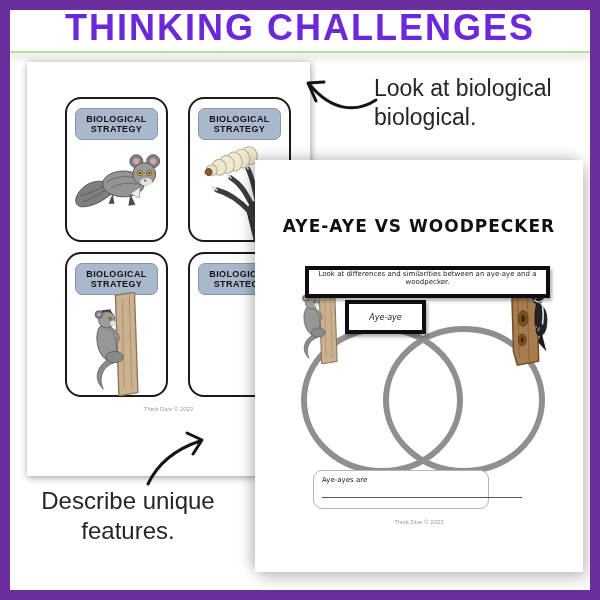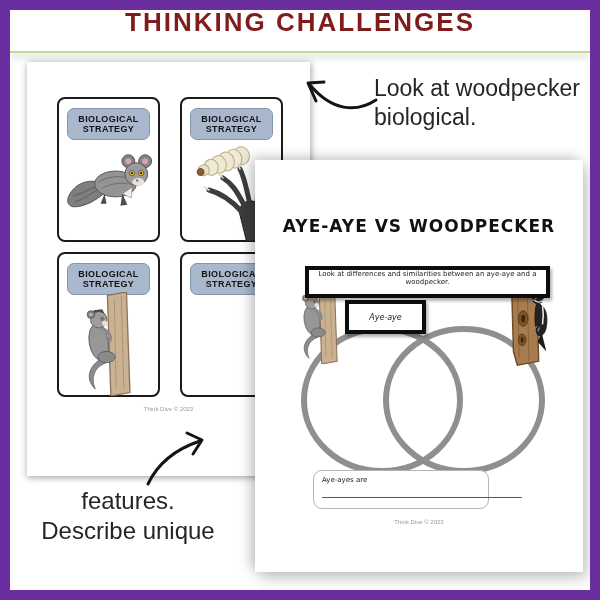--- a/index.html
+++ b/index.html
@@ -2,31 +2,31 @@
 <html style="--frame-purple: #6b2e9e; --divider-green: #bcdd8e; --badge-blue: #a9b8cc; --venn-gray: #8f8f8f;"><head>
 <meta charset="utf-8">
 <style>
   html,body{margin:0;padding:0;background:#fff;}
   .canvas{position:relative;width:600px;height:600px;background:#ffffff;overflow:hidden;
           font-family:"Liberation Sans",sans-serif;}
   .frame{position:absolute;inset:0;border:10px solid var(--frame-purple,#6b2e9e);
          pointer-events:none;z-index:50;}
   
   .title{position:absolute;top:7px;left:0;right:0;text-align:center;
-         font-weight:800;font-size:26px;letter-spacing:2px;color:#7f1d1d;z-index:1;}
+         font-weight:800;font-size:36px;letter-spacing:2px;color:#6d28d9;z-index:1;}
   .divider{position:absolute;top:51px;left:10px;right:10px;height:2px;
            background:var(--divider-green,#bcdd8e);box-shadow:0 4px 6px rgba(0,0,0,.28);z-index:1;}
   
   .page-left{position:absolute;left:27px;top:62px;width:283px;height:414px;background:#fff;
              box-shadow:0 2px 7px rgba(0,0,0,.28),2px 0 6px rgba(0,0,0,.14);z-index:2;}
   .page-right{position:absolute;left:255px;top:160px;width:328px;height:412px;background:#fff;
               box-shadow:-5px -3px 12px rgba(0,0,0,.20),5px 7px 14px rgba(0,0,0,.20);z-index:4;}
   
   .card{position:absolute;width:103px;height:145px;background:#fff;border:2px solid #1a1a1a;
-        border-radius:8px;box-sizing:border-box;}
+        border-radius:16px;box-sizing:border-box;margin-left:8px;}
   .card-1{left:30px;top:35px}.card-2{left:153px;top:35px}
   .card-3{left:30px;top:190px}.card-4{left:153px;top:190px}
   .badge{margin:9px auto 0;width:81px;height:30px;background:var(--badge-blue,#a9b8cc);
          border:1px solid #8595ac;border-radius:7px;display:flex;flex-direction:column;
          align-items:center;justify-content:center;font-weight:700;font-size:9px;line-height:1.15;
          letter-spacing:.4px;color:#121212;text-align:center;}
   .illus{position:absolute;}
   .footer{position:absolute;left:0;right:0;text-align:center;font-size:6px;color:#9a9a9a;}
   .page-left .footer{top:344px}
   .page-right .footer{top:359px}
@@ -208,29 +208,29 @@
 
     <div class="sentence-box">
       <div class="starter">Aye-ayes are</div>
       <div class="write-line"></div>
     </div>
 
     <div class="footer">Think Dive © 2023</div>
   </div>
 
   <div class="note note-tr">
-    <div>Look at woodpecker</div>
+    <div>Look at biological</div>
     <div>biological.</div>
   </div>
   <svg class="arrow arrow-1" viewBox="0 0 80 46">
     <path d="M78,30 C58,43 34,41 12,15" stroke="#141414" stroke-width="3" fill="none" stroke-linecap="round"></path>
     <path d="M26,12 L10,13 L18,31" stroke="#141414" stroke-width="3" fill="none" stroke-linecap="round" stroke-linejoin="round"></path>
   </svg>
 
   <div class="note note-bl">
+    <div>Describe unique</div>
     <div>features.</div>
-    <div>Describe unique</div>
   </div>
   <svg class="arrow arrow-2" viewBox="0 0 78 58">
     <path d="M10,54 C20,33 38,19 62,11" stroke="#141414" stroke-width="3" fill="none" stroke-linecap="round"></path>
     <path d="M49,3 L64,10 L55,24" stroke="#141414" stroke-width="3" fill="none" stroke-linecap="round" stroke-linejoin="round"></path>
   </svg>
 </div>
 
 </body></html>

